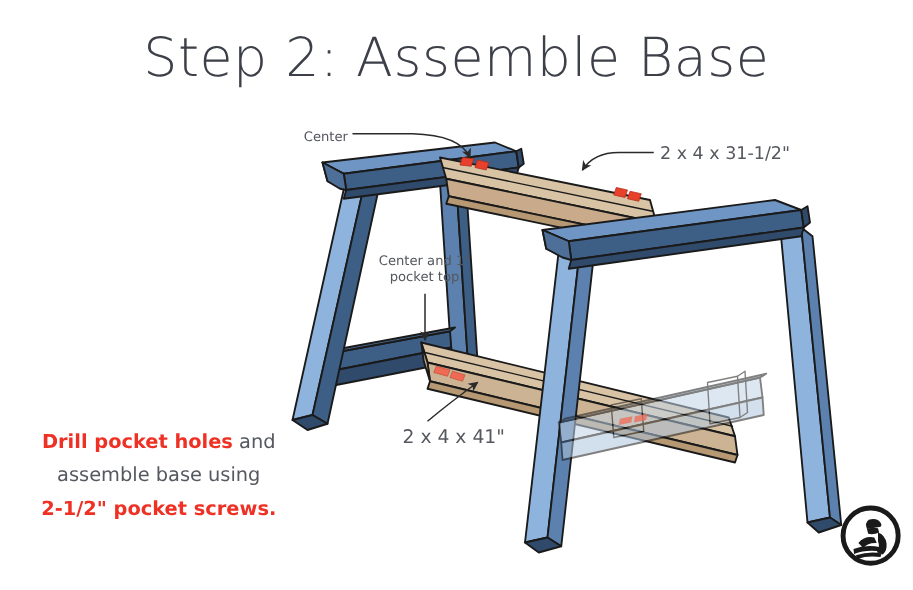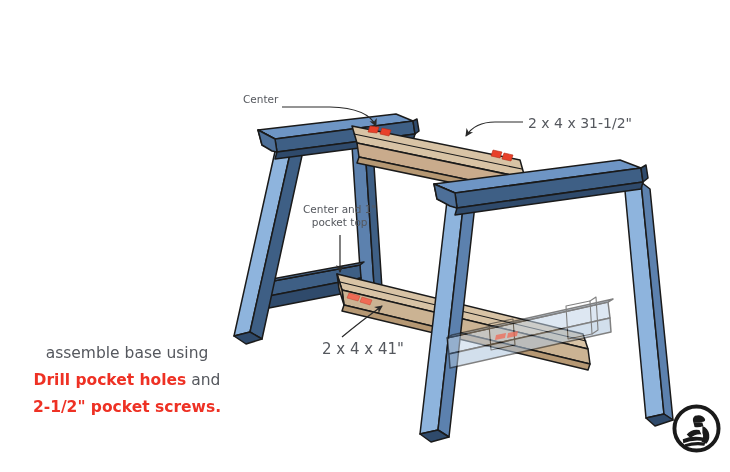--- a/index.html
+++ b/index.html
@@ -47,21 +47,21 @@
 
   
   .callout {
     position: absolute;
     color: #55585e;
     font-family: "DejaVu Sans", sans-serif;
     font-weight: 400;
     white-space: nowrap;
     line-height: 1.28;
   }
-  .callout-center     { left: 243px; top: 93px;  font-size: 10.5px; }
+  .callout-center     { left: 243px; top: 104px;  font-size: 10.5px; }
   .callout-dim-top    { left: 528px; top: 115px; font-size: 14px; }
   .callout-centerbelow{ left: 303px; top: 203px; font-size: 10.5px; text-align: center; }
   .callout-dim-bottom { left: 322px; top: 340px; font-size: 15px; }
 
   
   .instructions {
     position: absolute;
     left: 14px;
     top: 340px;
     width: 226px;
@@ -223,35 +223,36 @@
 
     <path d="M282,107 L330,107 Q368,108 376,126" fill="none" stroke="#2a2a2a" stroke-width="1.2" marker-end="url(#ah)"></path>
 
     <path d="M523,122 L495,122 Q475,122 466,136" fill="none" stroke="#2a2a2a" stroke-width="1.2" marker-end="url(#ah)"></path>
 
     <path d="M340,235 L340,272" fill="none" stroke="#2a2a2a" stroke-width="1.2" marker-end="url(#ah)"></path>
 
     <path d="M342,337 Q360,322 382,306" fill="none" stroke="#2a2a2a" stroke-width="1.2" marker-end="url(#ah)"></path>
   </svg>
 
+  <div class="title">Step 2: Assemble Base</div>
 
   <div class="callout callout-center">Center</div>
 
   <div class="callout callout-dim-top">2 x 4 x 31-1/2"</div>
 
   <div class="callout callout-centerbelow">
     <div>Center and 1"</div>
     <div>pocket top</div>
   </div>
 
   <div class="callout callout-dim-bottom">2 x 4 x 41"</div>
 
   <div class="instructions">
+    <span class="ln"><span class="hl">Drill pocket holes</span><span> and</span></span>
     <span class="ln">assemble base using</span>
-    <span class="ln"><span class="hl">Drill pocket holes</span><span> and</span></span>
     <span class="ln hl">2-1/2" pocket screws.</span>
   </div>
 
   <svg class="logo" viewBox="0 0 100 100">
     <circle cx="50" cy="50" r="45" fill="none" stroke="#1a1a1a" stroke-width="8"></circle>
     <circle cx="50" cy="50" r="36" fill="#ffffff"></circle>
     <g fill="#1a1a1a">
 
       <path d="M47 24 q14 -4 20 6 q2 5 -3 6 l-20 3 q-4 -10 3 -15 Z"></path>
 

